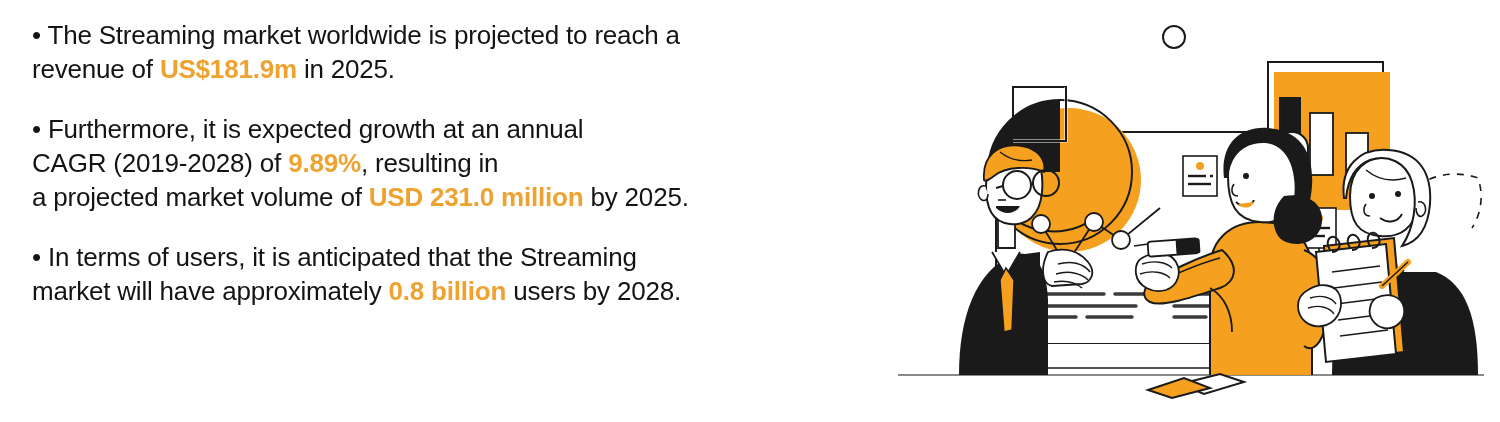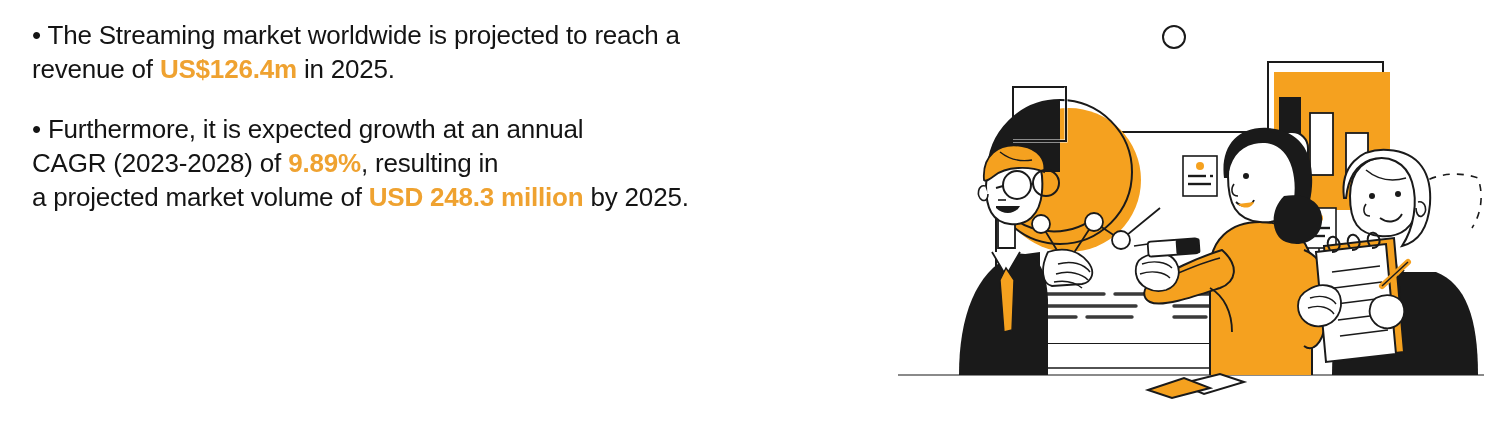--- a/index.html
+++ b/index.html
@@ -50,24 +50,26 @@
   }
   #illustration svg { display: block; }
 </style>
 </head>
 <body>
 
 <div id="page">
 
   <div id="text-column">
     <p class="stat-paragraph"><span>• The Streaming market worldwide is projected to reach a
-revenue of </span><span class="hl" style="color: rgb(239, 162, 48);">US$126.4m</span><span> in 2025.</span></p>
+revenue of </span><span class="hl" style="color: rgb(239, 162, 48);">US$181.9m</span><span> in 2025.</span></p>
     <p class="stat-paragraph"><span>• Furthermore, it is expected growth at an annual
-CAGR (2023-2028) of </span><span class="hl" style="color: rgb(239, 162, 48);">9.89%</span><span>, resulting in
-a projected market volume of </span><span class="hl" style="color: rgb(239, 162, 48);">USD 248.3 million</span><span> by 2025.</span></p>
+CAGR (2019-2028) of </span><span class="hl" style="color: rgb(239, 162, 48);">9.89%</span><span>, resulting in
+a projected market volume of </span><span class="hl" style="color: rgb(239, 162, 48);">USD 231.0 million</span><span> by 2025.</span></p>
+    <p class="stat-paragraph"><span>• In terms of users, it is anticipated that the Streaming
+market will have approximately </span><span class="hl" style="color: rgb(239, 162, 48);">0.8 billion</span><span> users by 2028.</span></p>
   </div>
 
   <div id="illustration">
     <svg width="620" height="422" viewBox="0 0 620 422" xmlns="http://www.w3.org/2000/svg">
       <defs>
         <clipPath id="boardClip">
           <rect x="116" y="132" width="312" height="212" rx="16"></rect>
         </clipPath>
       </defs>
 

